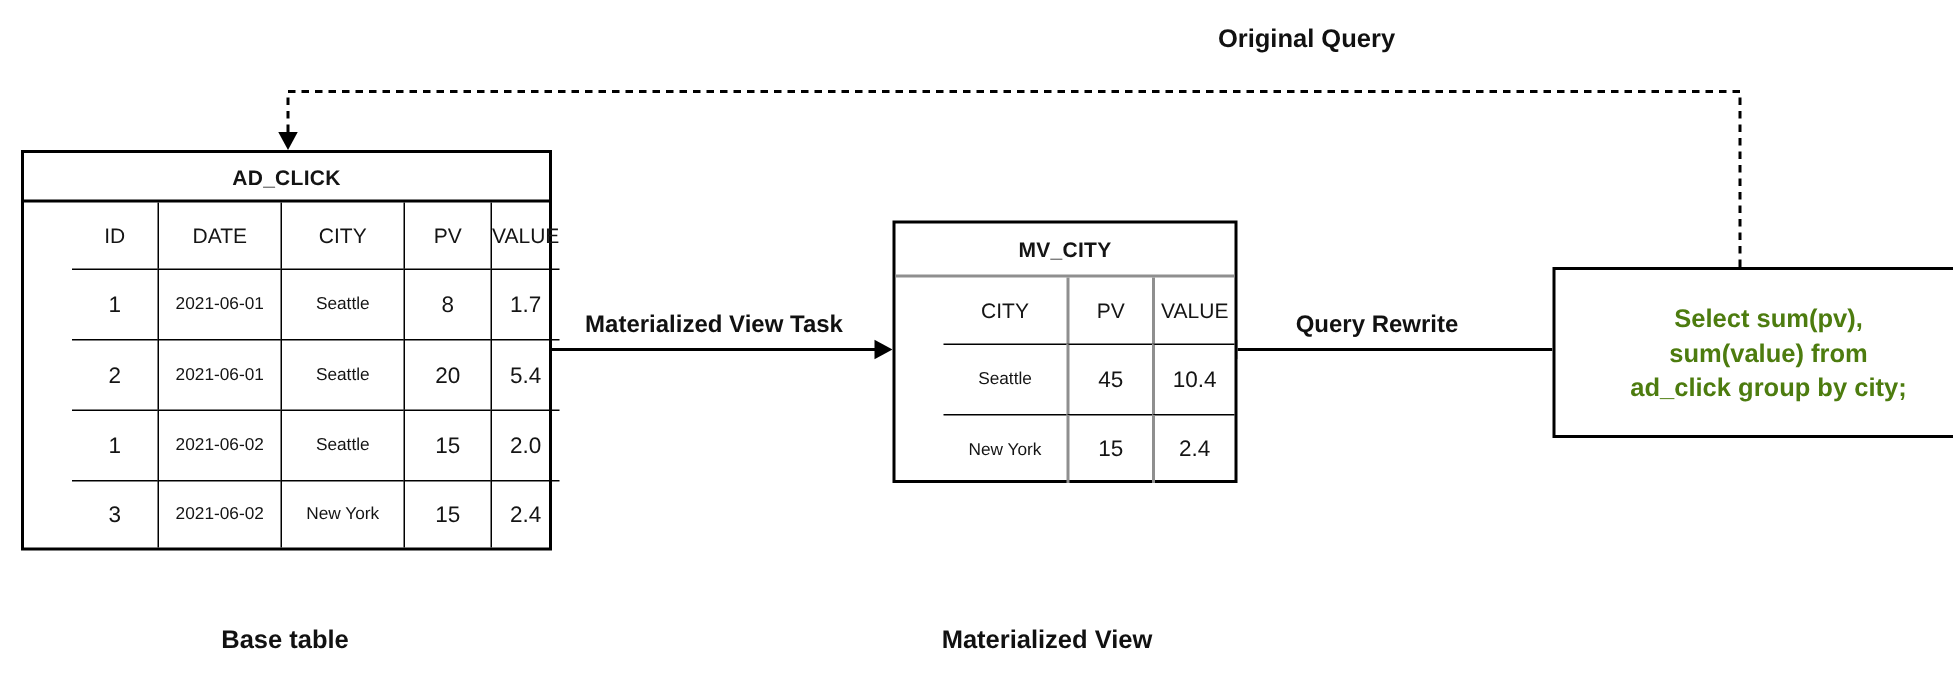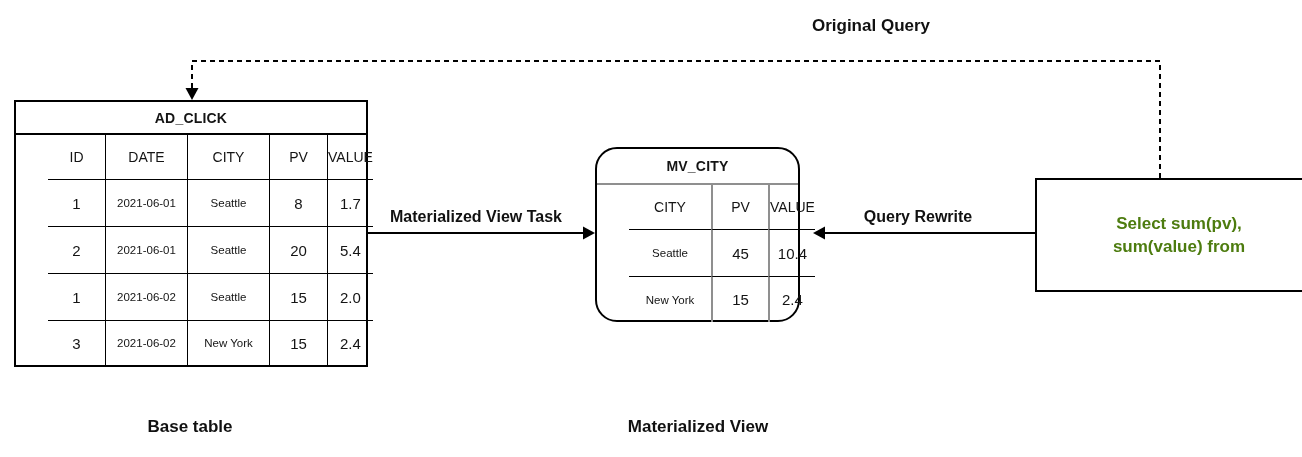--- a/index.html
+++ b/index.html
@@ -64,21 +64,21 @@
   .adclick .t-grid {
     grid-template-columns: 57px 82px 82px 58px 1fr;
     grid-template-rows: 44px 47px 47px 47px 1fr;
     height: 230px;
   }
   .adclick .t-grid > div { border-left: 1px solid #000; }
   .adclick .t-grid > div:nth-child(5n+1) { border-left: none; }
   .adclick .t-grid > div:nth-child(n+6) { border-top: 1px solid #000; }
 
   
-  .mvcity { left: 595px; top: 147px; width: 205px; height: 175px; border-radius: 22px; }
+  .mvcity { left: 595px; top: 147px; width: 230px; height: 175px; }
   .mvcity .t-title { height: 34px; border-bottom: 2px solid #8f8f8f; }
   .mvcity .t-grid {
     grid-template-columns: 82px 57px 1fr;
     grid-template-rows: 44px 47px 1fr;
     height: 137px;
   }
   .mvcity .t-grid > div { border-left: 2px solid #8f8f8f; }
   .mvcity .t-grid > div:nth-child(3n+1) { border-left: none; }
   .mvcity .t-grid > div:nth-child(n+4) { border-top: 1px solid #000; }
 
@@ -172,15 +172,16 @@
 
       <div class="sm">New York</div>
       <div>15</div>
       <div>2.4</div>
     </div>
   </div>
 
   <div class="querybox">
     <div>Select sum(pv),</div>
     <div>sum(value) from</div>
+    <div>ad_click group by city;</div>
   </div>
 
 </div>
 
 </body></html>

